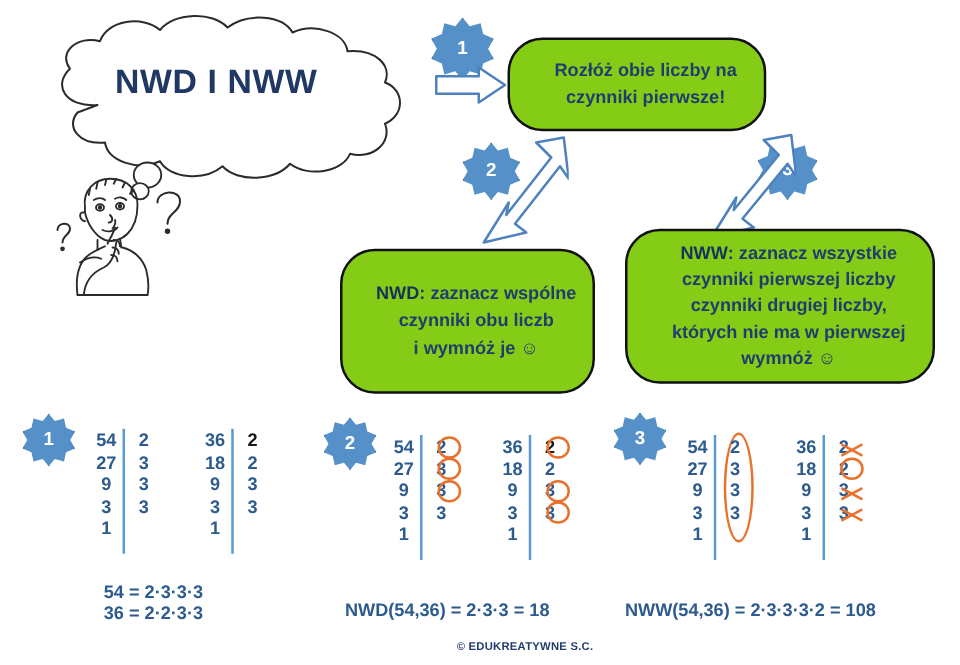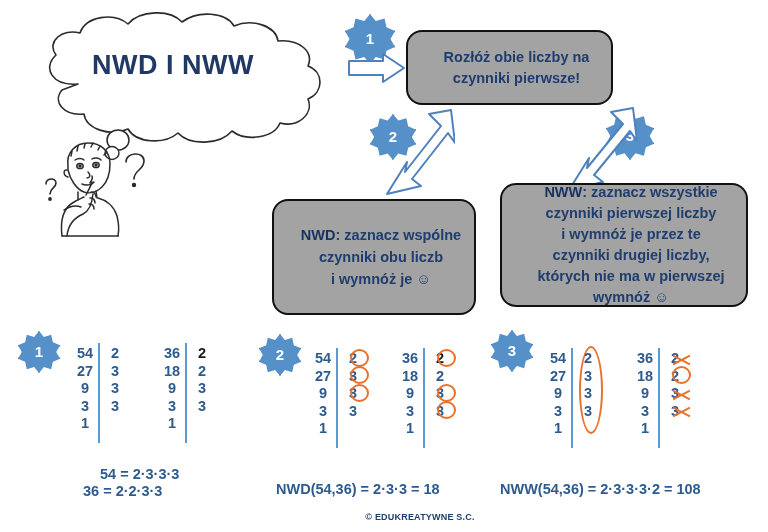--- a/index.html
+++ b/index.html
@@ -55,22 +55,22 @@
       21% 91%, 17% 73.5%, 0% 66%, 9% 50%,
       0% 34%, 17% 26.5%, 21% 9%, 38.5% 14%
     );
   }
   .star span { transform: translateY(-1px); }
 
   
   .textbox {
     position: absolute;
     border: 2.4px solid #111111;
-    border-radius: 16px;
-    background: #a3a3a3;
+    border-radius: 28px;
+    background: #84cc16;
     color: #1F3D6E;
     display: flex;
     align-items: center;
     justify-content: center;
     text-align: center;
     box-sizing: border-box;
     padding-left: 14px;
   }
   .textbox .inner { width: 100%; padding: 0 6px; }
   .textbox b { color: #16325C; font-weight: 700; }
@@ -280,21 +280,20 @@
   <div class="abs" style="left:565px; top:106px; width:72px; height:88px;">
     <svg width="72" height="88" viewBox="0 0 72 88">
       <path d="M4,2 L26,6 L14,18 L50,62 L48,52 L68,84 L34,76 L43,69 L7,25 L0,35 Z" fill="#ffffff" stroke="#4F81BD" stroke-width="2" stroke-linejoin="round" transform="translate(72,0) scale(-1,1)"></path>
     </svg>
   </div>
 
   <div class="textbox" style="left:500px; top:183px; width:248px; height:124px; font-size:14.5px; line-height:21px; font-weight:600;">
     <div class="inner">
       <span class="line"><b>NWW</b><span>: zaznacz wszystkie</span></span>
       <span class="line">czynniki pierwszej liczby</span>
-      <span class="line">i wymnóż je przez te</span>
       <span class="line">czynniki drugiej liczby,</span>
       <span class="line">których nie ma w pierwszej</span>
       <span class="line">wymnóż ☺</span>
     </div>
   </div>
 
   <div class="panel" id="panel1">
     <div class="star" style="left:18px; top:331px; width:40px; height:40px;">
       <span>1</span>
     </div>
@@ -328,21 +327,21 @@
         </div>
         <div class="divisor">
           <span class="digit bold2">2</span>
           <span class="digit">2</span>
           <span class="digit">3</span>
           <span class="digit">3</span>
         </div>
       </div>
     </div>
 
-    <div class="eqline" style="left:83px; top:466px;margin-left:17px;">54 = 2·3·3·3</div>
+    <div class="eqline" style="left:83px; top:466px;">54 = 2·3·3·3</div>
     <div class="eqline" style="left:83px; top:483px;">36 = 2·2·3·3</div>
   </div>
 
   <div class="panel" id="panel2">
     <div class="star" style="left:259px; top:334px; width:40px; height:40px;">
       <span>2</span>
     </div>
 
     <div class="ladder-wrap" style="left:310px; top:350px;">
       <div class="ladder">

